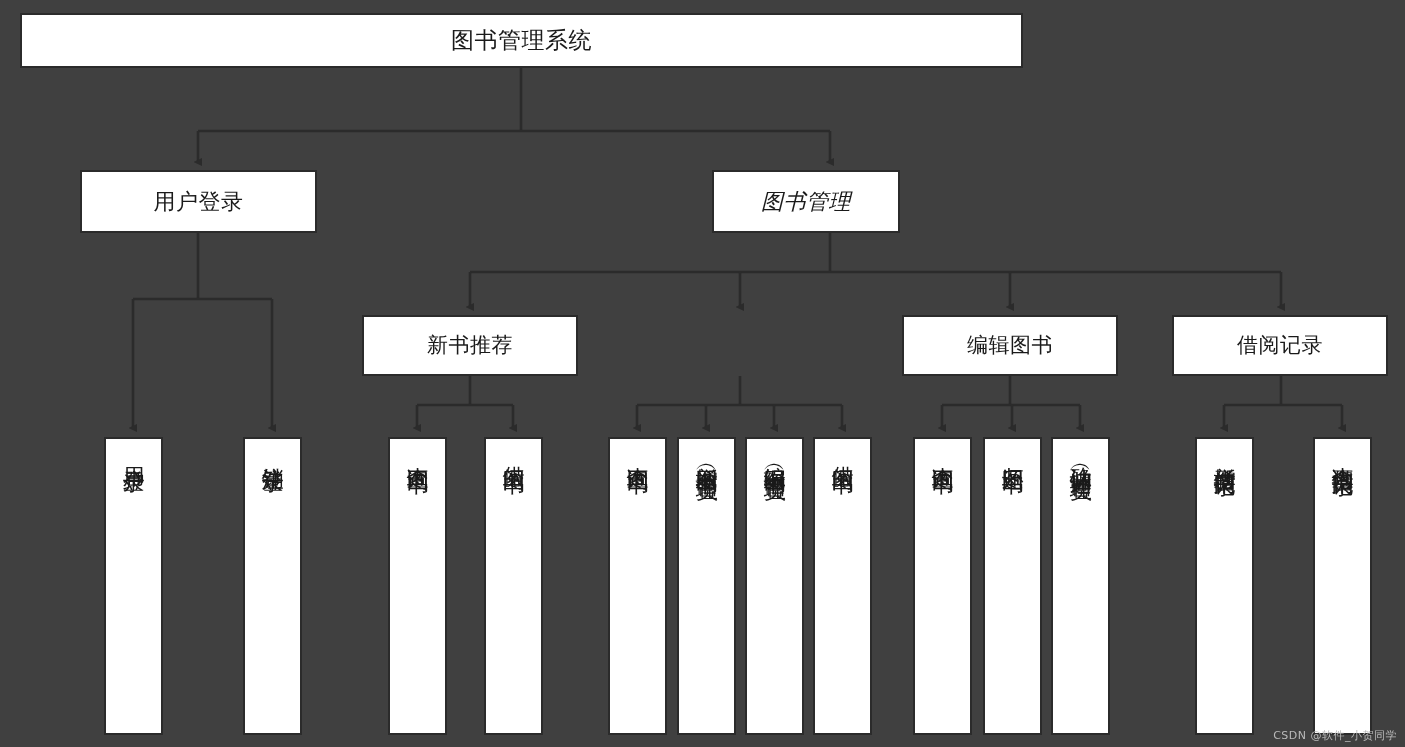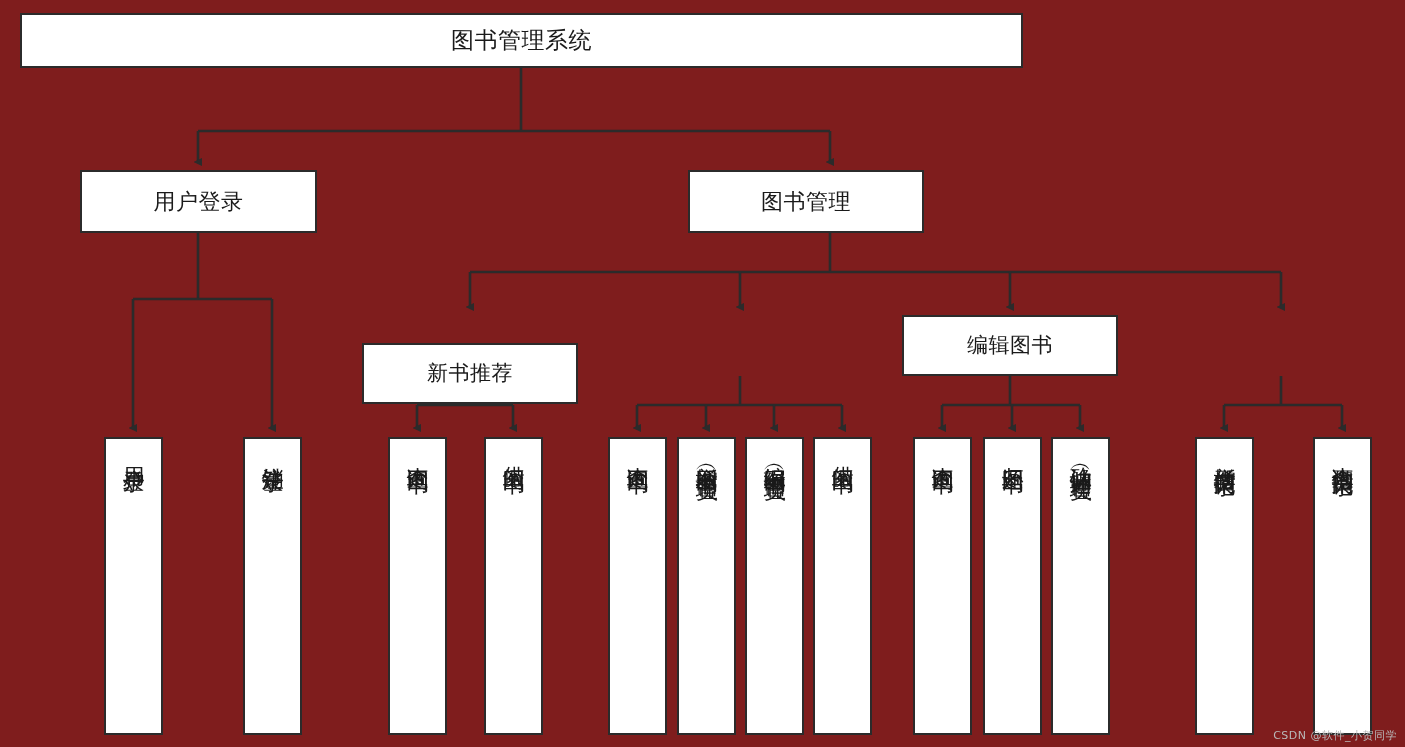--- a/index.html
+++ b/index.html
@@ -11,21 +11,21 @@
     width: 1405px;
     height: 747px;
     font-family: "DejaVu Sans", "Liberation Sans", sans-serif;
     overflow: hidden;
     position: relative;
   }
   #diagram-root {
     position: relative;
     width: 1405px;
     height: 747px;
-    background: #7f1d1d;
+    background: #404040;
   }
   svg.edges {
     position: absolute;
     left: 0;
     top: 0;
     width: 1405px;
     height: 747px;
   }
   .node {
     position: absolute;
@@ -124,29 +124,32 @@
     </g>
   </svg>
 
   <div class="node node-root" style="left:20px; top:13px; width:1003px; height:55px;">
     <span class="label">图书管理系统</span>
   </div>
 
   <div class="node node-l1" style="left:80px; top:170px; width:237px; height:63px;">
     <span class="label">用户登录</span>
   </div>
-  <div class="node node-l1" style="left:688px; top:170px; width:236px; height:63px;">
+  <div class="node node-l1" style="left:712px; top:170px; width:188px; height:63px;font-style:italic;">
     <span class="label">图书管理</span>
   </div>
 
-  <div class="node node-l2" style="left:362px; top:315px; width:216px; height:61px;margin-top:28px;">
+  <div class="node node-l2" style="left:362px; top:315px; width:216px; height:61px;">
     <span class="label">新书推荐</span>
   </div>
   <div class="node node-l2" style="left:902px; top:315px; width:216px; height:61px;">
     <span class="label">编辑图书</span>
+  </div>
+  <div class="node node-l2" style="left:1172px; top:315px; width:216px; height:61px;">
+    <span class="label">借阅记录</span>
   </div>
 
   <div class="node node-leaf" style="left:104px; top:437px; width:59px; height:298px;">
     <span class="label">用户登录</span>
   </div>
   <div class="node node-leaf" style="left:243px; top:437px; width:59px; height:298px;">
     <span class="label">注销登录</span>
   </div>
 
   <div class="node node-leaf" style="left:388px; top:437px; width:59px; height:298px;">

